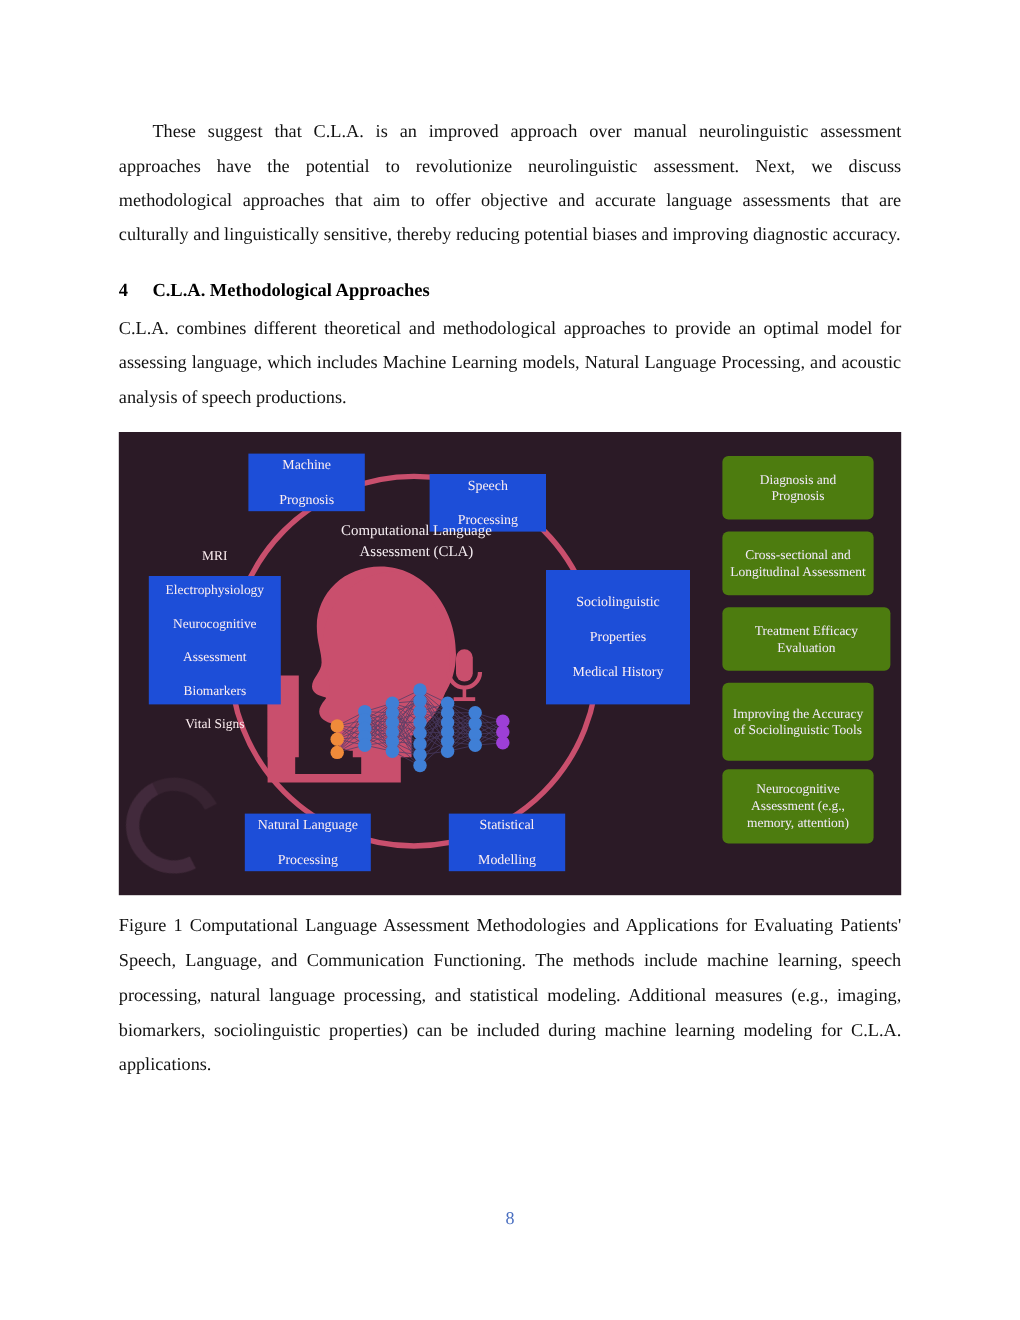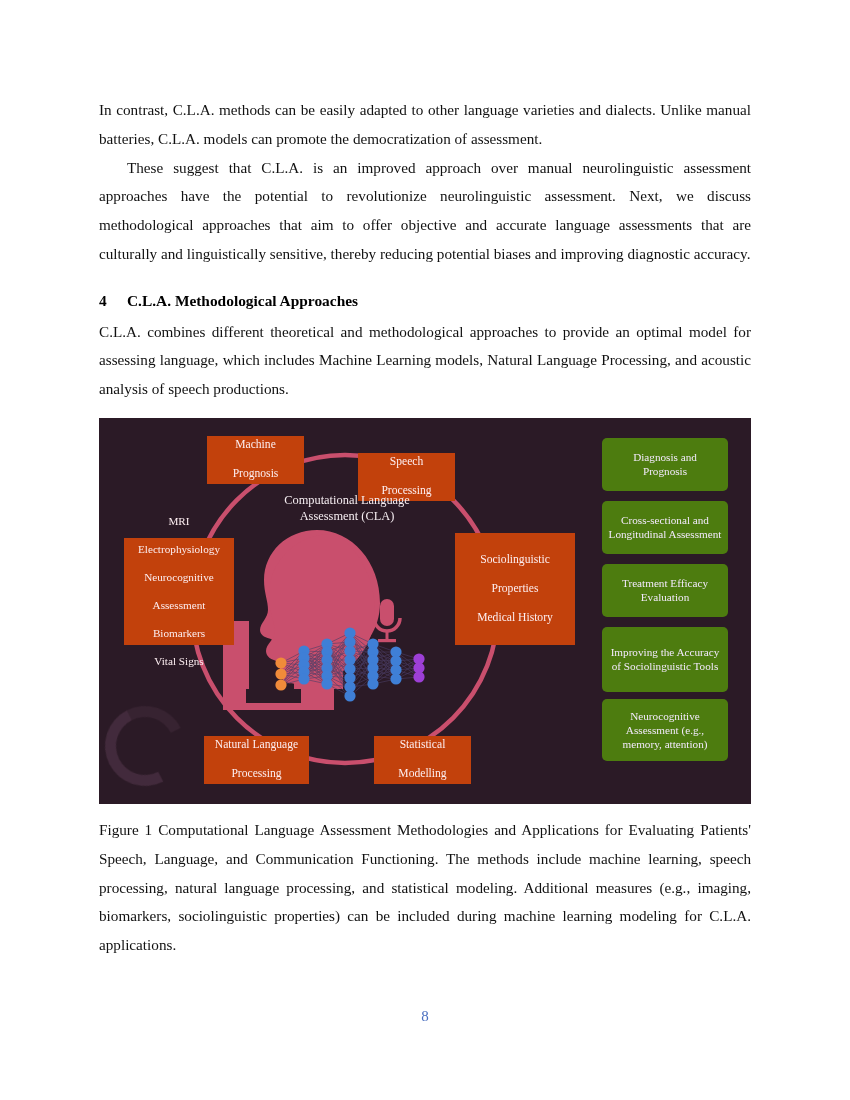--- a/index.html
+++ b/index.html
@@ -78,21 +78,21 @@
     border: 11px solid rgba(120, 80, 110, 0.30);
     border-radius: 50%;
     border-right-color: transparent;
     border-top-color: rgba(120,80,110,0.16);
     transform: rotate(18deg);
     filter: blur(0.4px);
   }
 
   .node-box {
     position: absolute;
-    background: #c2410c;
+    background: #1d4ed8;
     color: #fdeef1;
     display: flex;
     align-items: center;
     justify-content: flex-start;
     text-align: center;
     line-height: 1.25;
     z-index: 4;
   }
   .node-box span { display: block; width: 100%; }
 
@@ -135,21 +135,20 @@
     font-size: 15px;
     color: #4a6fc0;
   }
 </style>
 </head>
 <body>
 
 <div class="page">
   <div class="content">
 
-    <p class="body-text">In contrast, C.L.A. methods can be easily adapted to other language varieties and dialects. Unlike manual batteries, C.L.A. models can promote the democratization of assessment.</p>
 
     <p class="body-text indent">These suggest that C.L.A. is an improved approach over manual neurolinguistic assessment approaches have the potential to revolutionize neurolinguistic assessment. Next, we discuss methodological approaches that aim to offer objective and accurate language assessments that are culturally and linguistically sensitive, thereby reducing potential biases and improving diagnostic accuracy.</p>
 
     <h2 class="section-heading">
       <span class="sec-num">4</span><span>C.L.A. Methodological Approaches</span>
     </h2>
 
     <p class="body-text">C.L.A. combines different theoretical and methodological approaches to provide an optimal model for assessing language, which includes Machine Learning models, Natural Language Processing, and acoustic analysis of speech productions.</p>
 
     <div class="figure-wrap">
@@ -356,21 +355,21 @@
         </span>
       </div>
 
       <div class="app-box" style="left:503px; top:83px; width:126px; height:53px; font-size:11.2px;">
         <span>
           <span>Cross-sectional and</span><br>
           <span>Longitudinal Assessment</span>
         </span>
       </div>
 
-      <div class="app-box" style="left:503px; top:146px; width:126px; height:53px; font-size:11.2px;">
+      <div class="app-box" style="left:503px; top:146px; width:140px; height:53px; font-size:11.2px;">
         <span>
           <span>Treatment Efficacy</span><br>
           <span>Evaluation</span>
         </span>
       </div>
 
       <div class="app-box" style="left:503px; top:209px; width:126px; height:65px; font-size:11.2px;">
         <span>
           <span>Improving the Accuracy</span><br>
           <span>of Sociolinguistic Tools</span>

